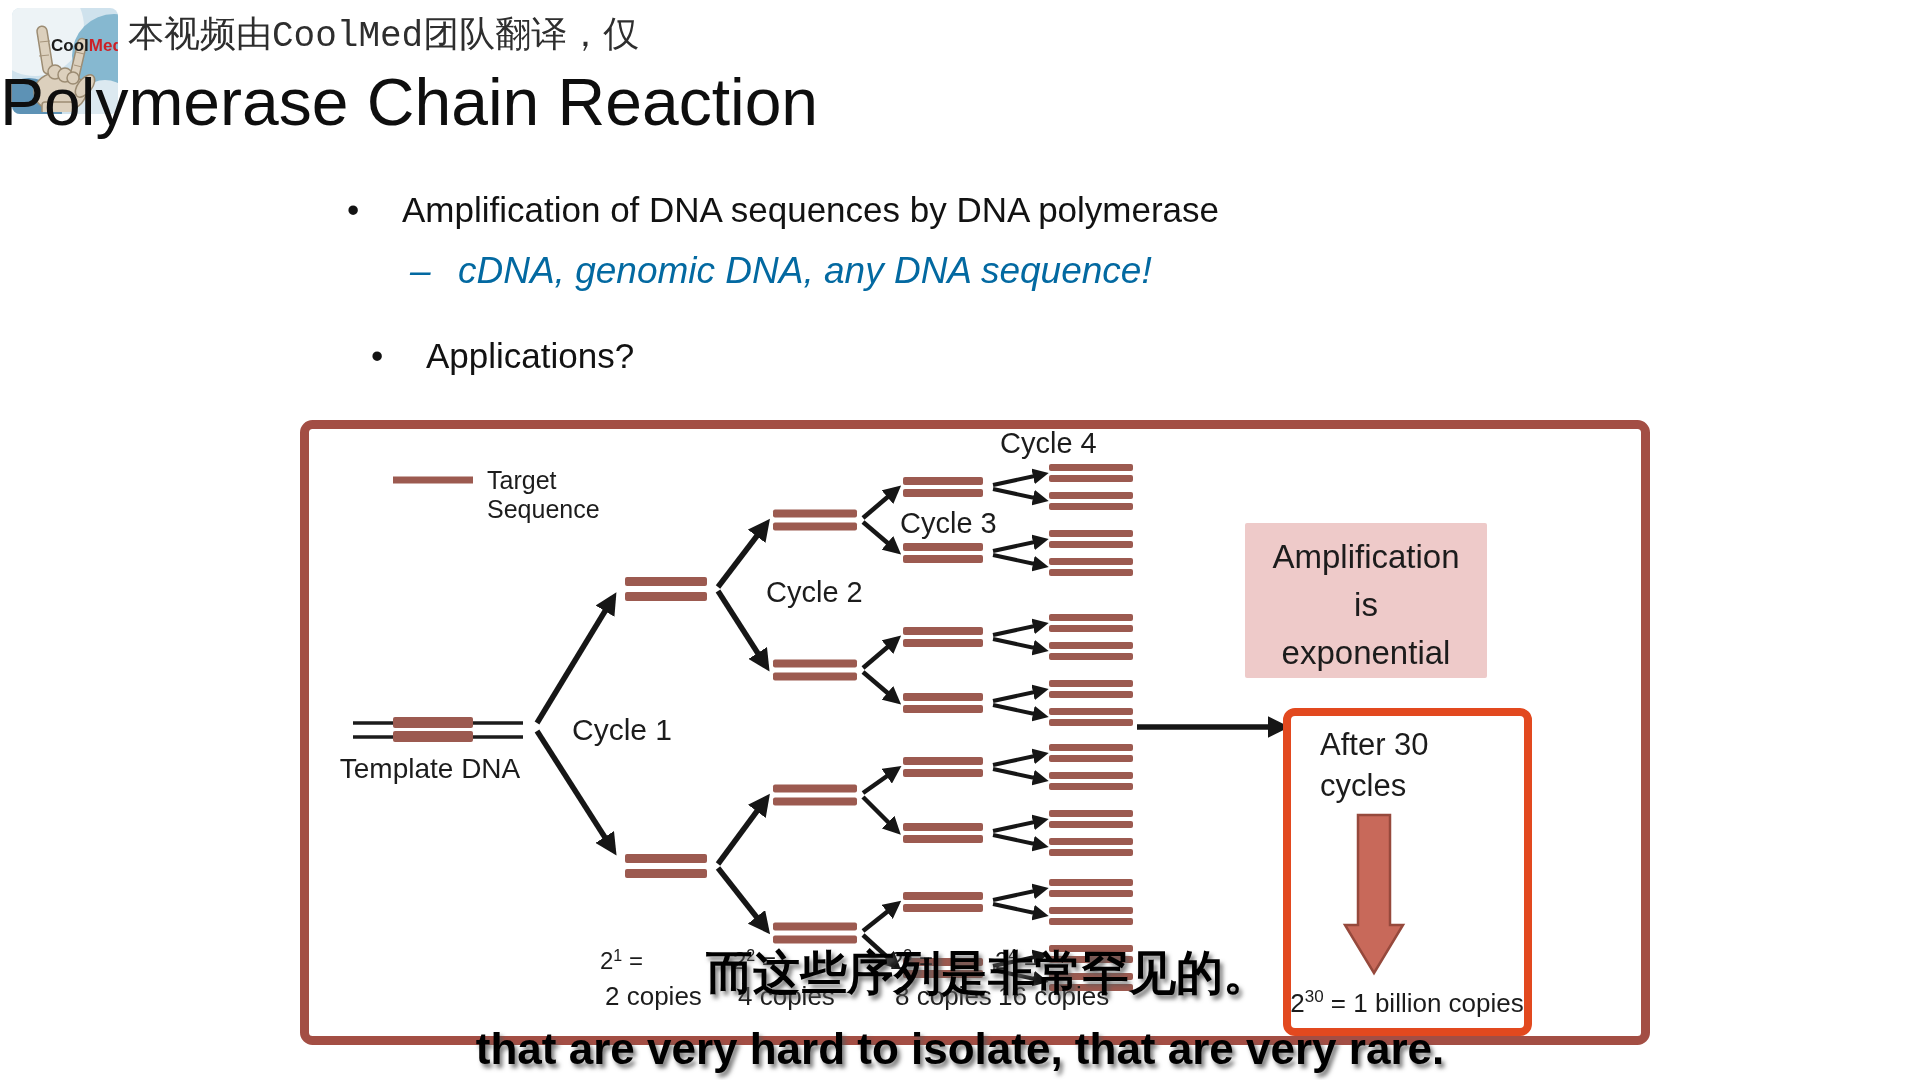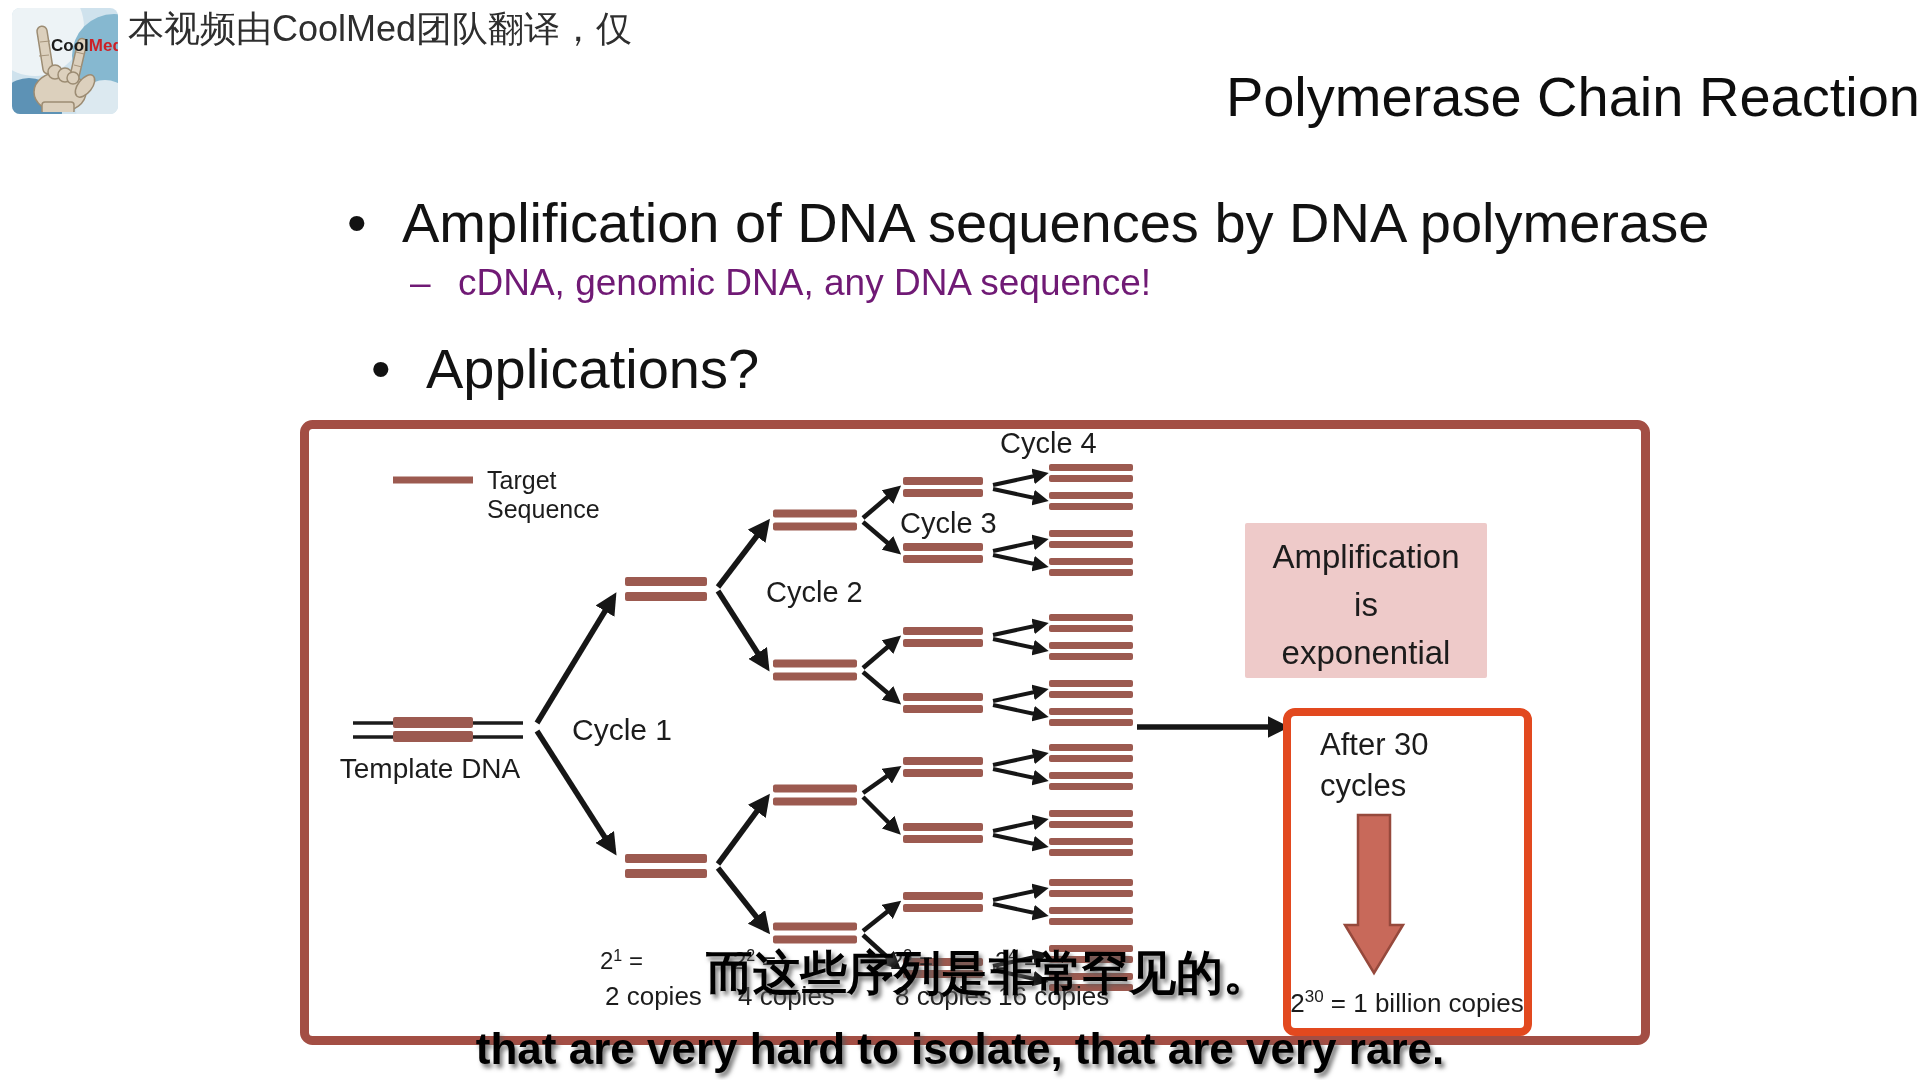--- a/index.html
+++ b/index.html
@@ -14,30 +14,30 @@
   .logo .c1{width:98px;height:98px;left:-26px;top:-30px;background:#edf3f6;}
   .logo .c2{width:84px;height:84px;left:60px;top:6px;background:#86b8d0;}
   .logo .c3{width:66px;height:66px;left:-16px;top:70px;background:#5d92b5;}
   .logo .c4{width:58px;height:58px;left:64px;top:72px;background:#dce9f0;}
   .logo .brand{position:absolute;left:39px;top:28px;font-size:17px;font-weight:bold;
                letter-spacing:0px;white-space:nowrap;}
   .logo .brand .cool{color:#1b1b1b;}
   .logo .brand .med{color:var(--c-brand_red,#cc2127);}
   .logo svg{position:absolute;left:0;top:12px;}
   
-  .watermark{position:absolute;left:128px;top:4px;font-family:Liberation Sans, sans-serif;
+  .watermark{position:absolute;left:128px;top:12px;font-family:Liberation Mono, monospace;
              font-size:36px;line-height:50px;color:#2e2e2e;z-index:3;white-space:nowrap;}
   
-  .slide-title{position:absolute;left:0;top:64px;width:100%;text-align:right;
-               font-size:56px;color:#0e0e0e;z-index:2;}
-  .bullet{position:absolute;font-size:56px;color:#121212;white-space:nowrap;}
+  .slide-title{position:absolute;left:0;top:64px;width:100%;text-align:left;
+               font-size:66px;color:#0e0e0e;z-index:2;}
+  .bullet{position:absolute;font-size:35px;color:#121212;white-space:nowrap;}
   .bullet .marker{display:inline-block;width:55px;}
   .b1{left:347px;top:190px;}
   .b3{left:347px;top:336px;margin-left:24px;}
-  .sub-bullet{position:absolute;left:410px;top:262px;font-size:37px;color:#701a75;white-space:nowrap;}
+  .sub-bullet{position:absolute;left:410px;top:250px;font-size:37px;color:#0369a1;white-space:nowrap;font-style:italic;}
   .sub-bullet .marker{display:inline-block;width:48px;}
   
   .diagram{position:absolute;left:300px;top:420px;width:1350px;height:625px;}
   .frame-rect{fill:none;stroke:var(--c-frame,#a34e44);stroke-width:9;}
   .dna-bar{fill:var(--c-dna,#9c5a50);}
   .legend-line{stroke:var(--c-dna,#9c5a50);stroke-width:7;}
   .tmpl-line{stroke:#1b1b1b;stroke-width:3.5;}
   .arw{stroke:#161616;fill:none;marker-end:url(#ah);}
   .w5{stroke-width:5.5;} .w4{stroke-width:4.5;} .w35{stroke-width:4;}
   .dlabel{font-family:"Liberation Sans",sans-serif;fill:#1c1c1c;}

